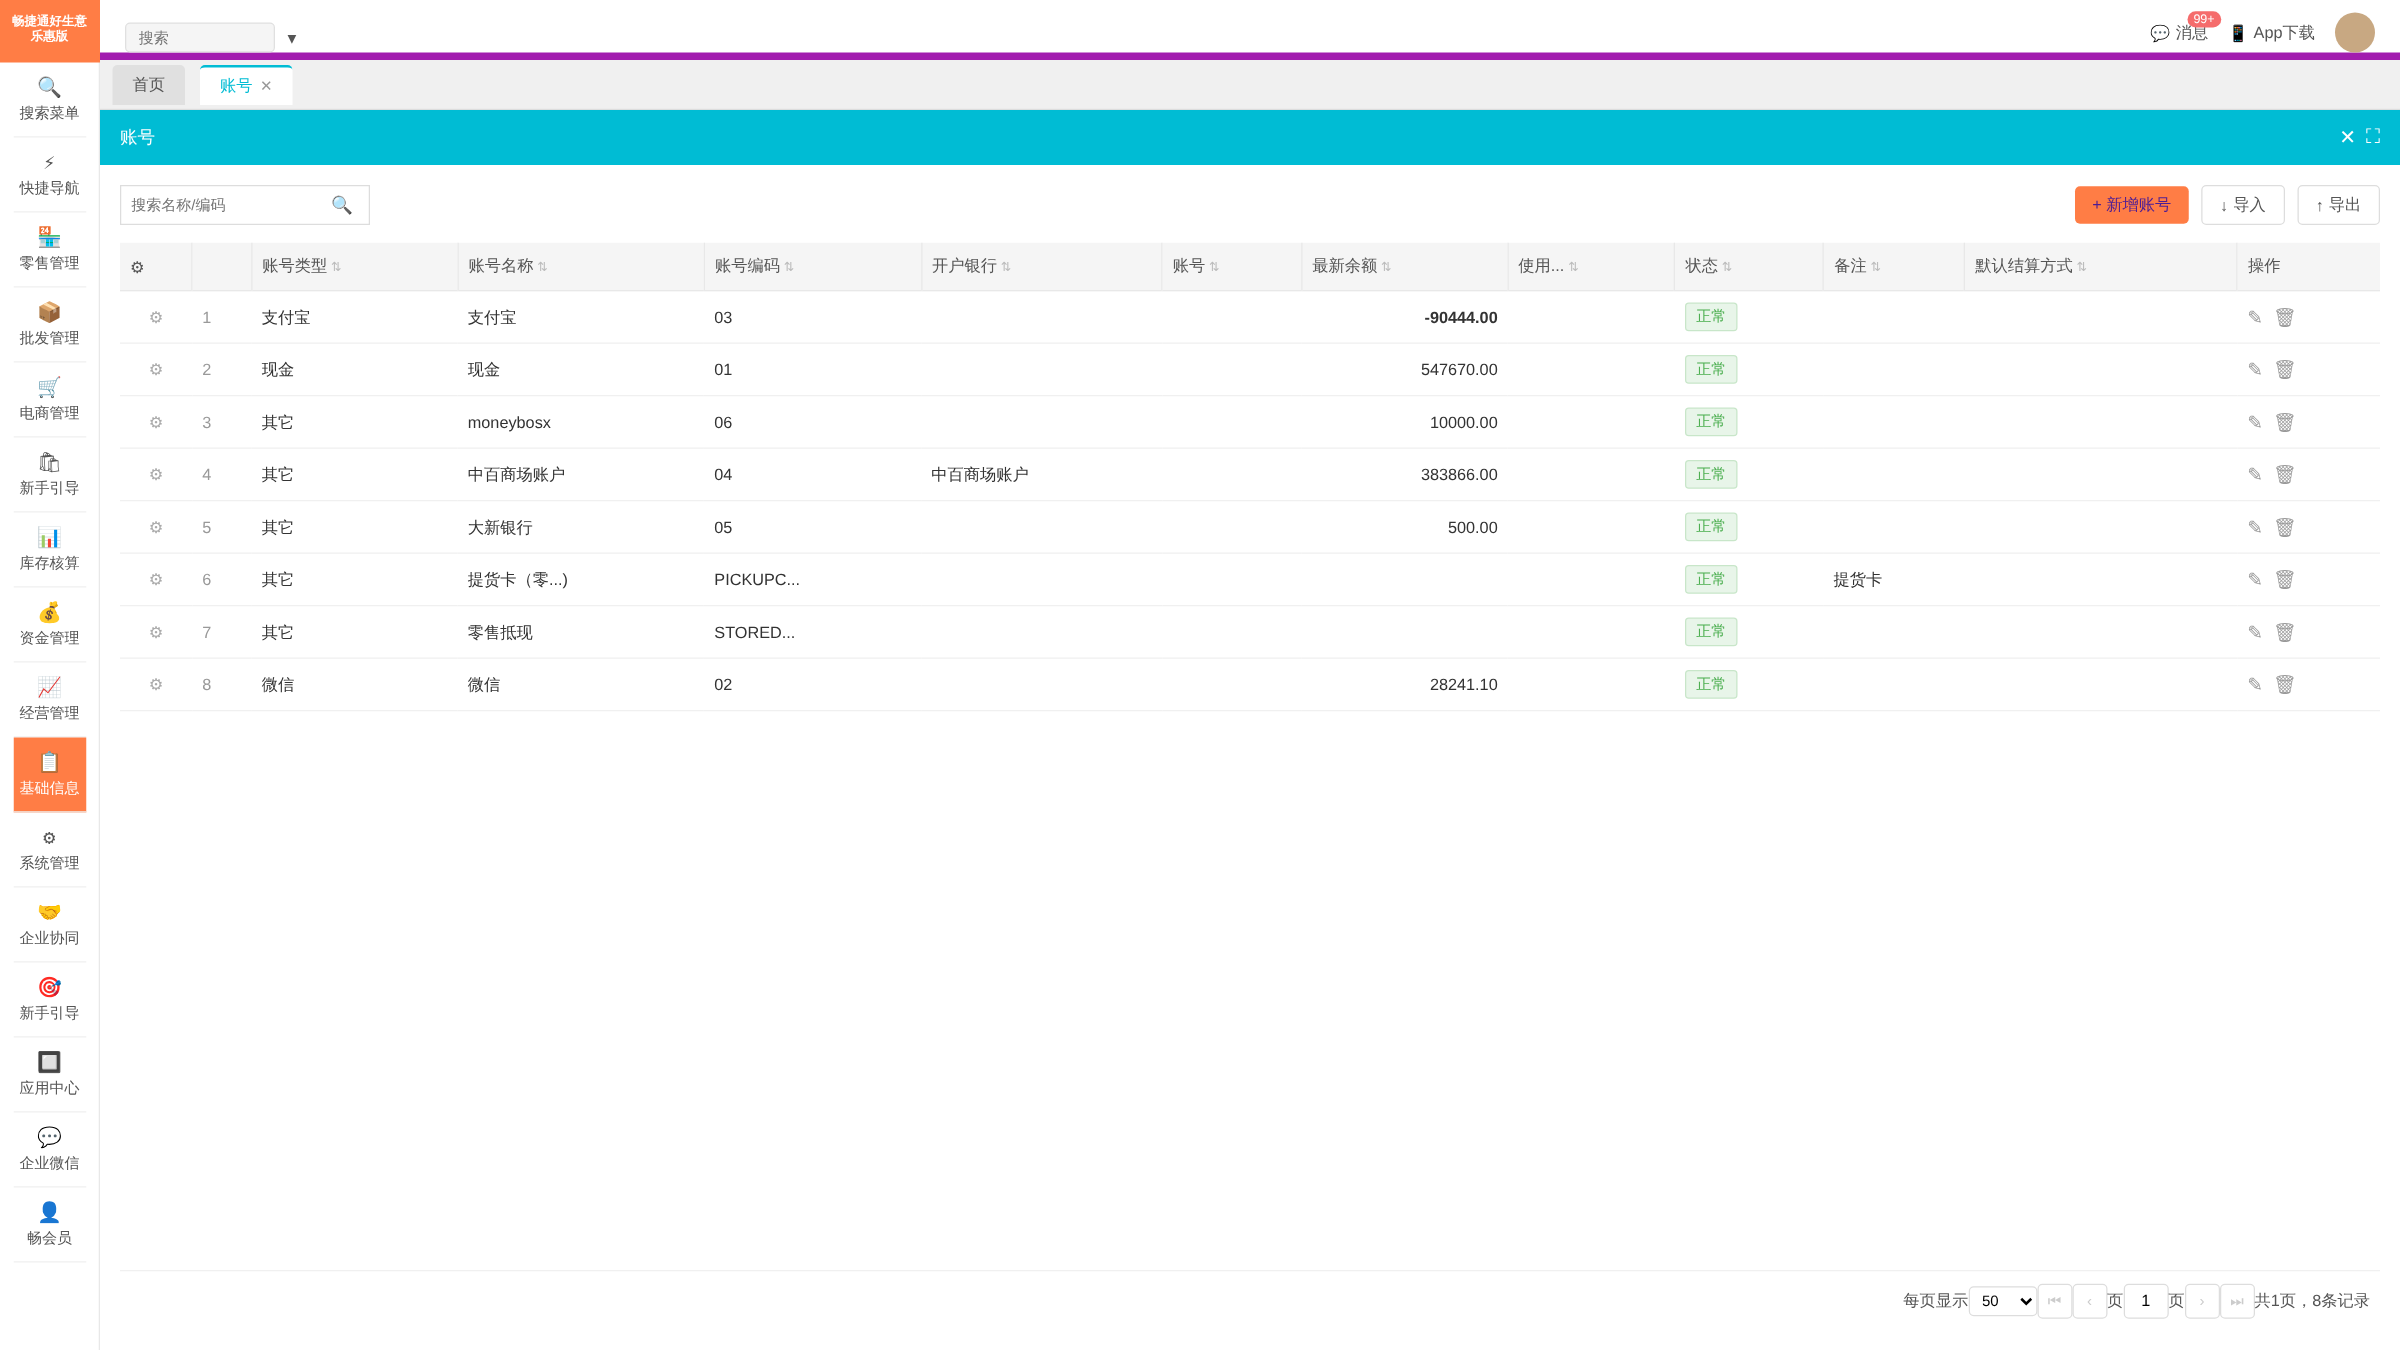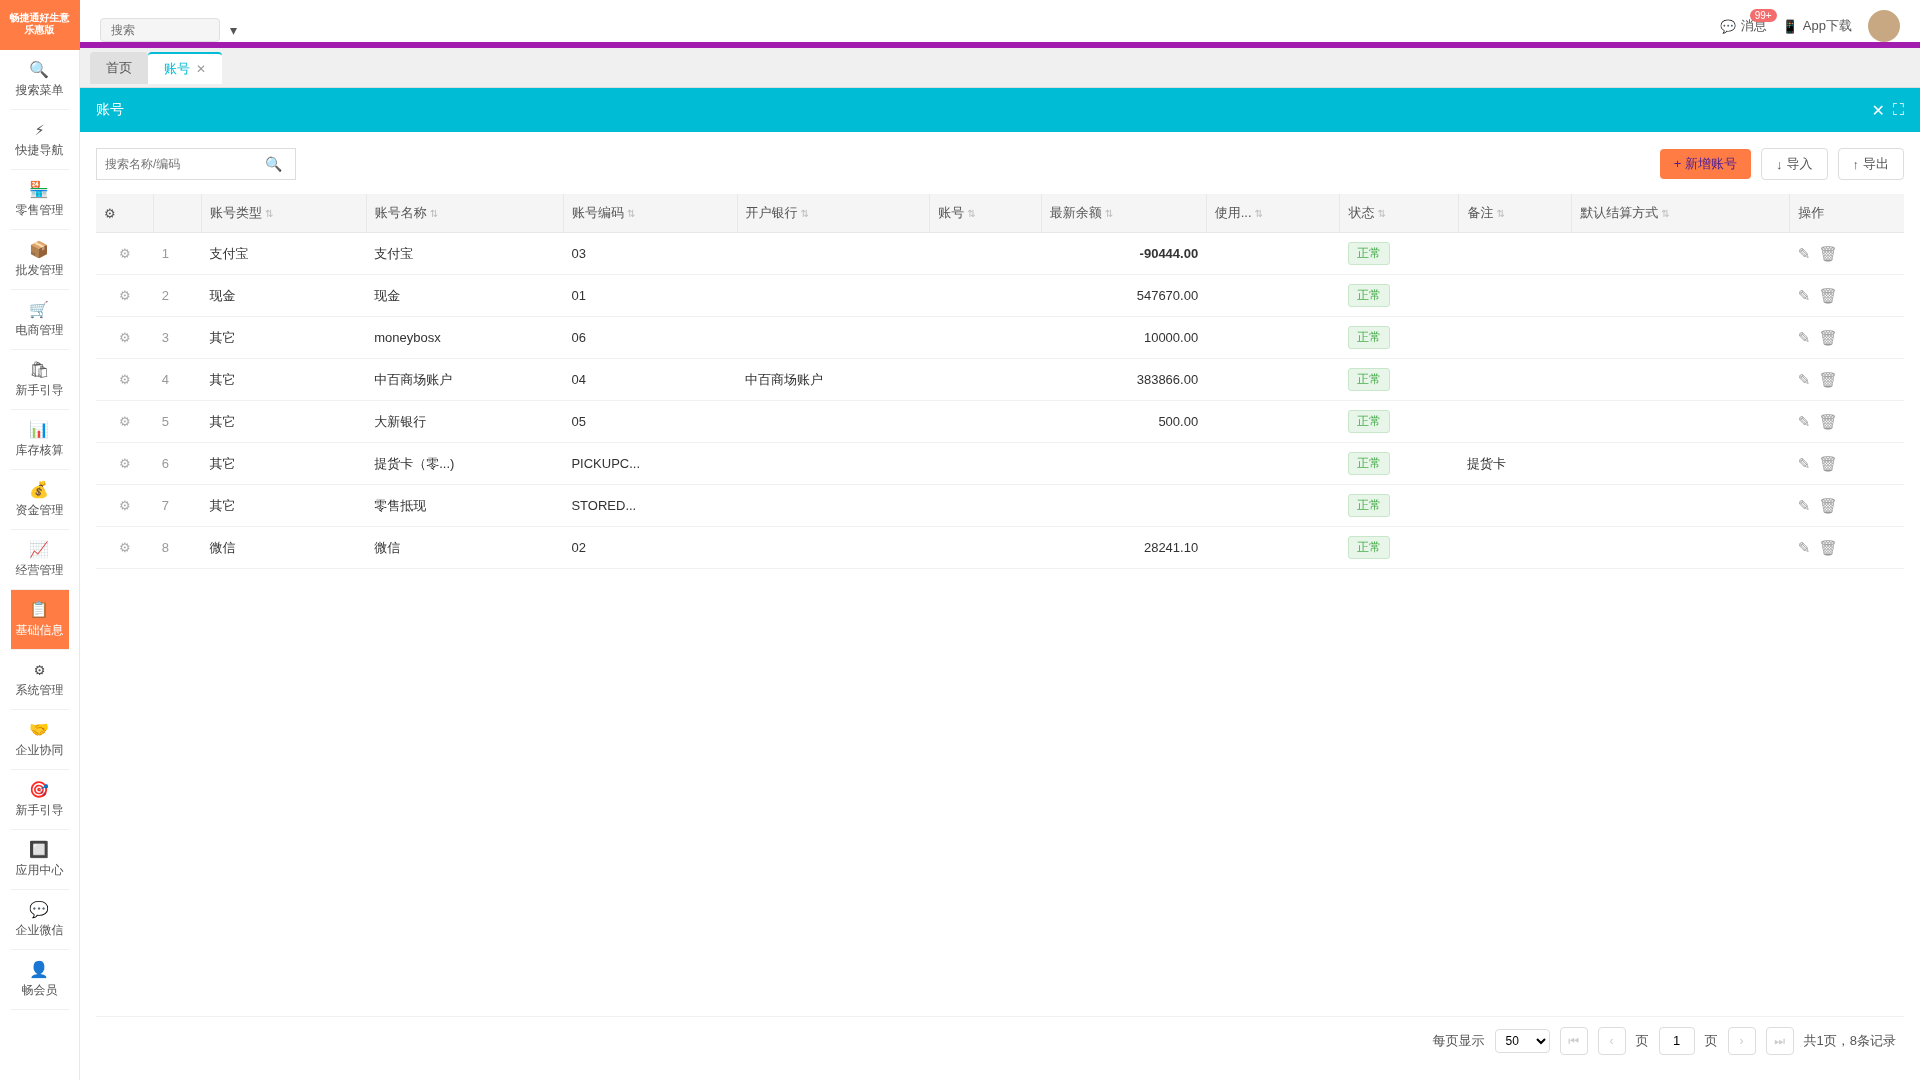--- a/index.html
+++ b/index.html
@@ -270,21 +270,20 @@
       color: #999;
       font-size: 15px;
     }
 
     
     .pagination {
       height: 48px;
       display: flex;
       align-items: center;
       justify-content: flex-end;
-      gap: 10px;
       padding: 0 8px;
       border-top: 1px solid #f0f0f0;
       flex-shrink: 0;
       font-size: 13px;
       color: #555;
     }
     .page-size-select {
       border: 1px solid #ddd;
       border-radius: 4px;
       padding: 3px 6px;
@@ -431,21 +430,21 @@
       </div>
       <div class="topbar-app">
         <span>📱</span>
         <span>App下载</span>
       </div>
       <div class="topbar-avatar" style="background:#c8a882;"></div>
     </div>
   </div>
 
   <div class="tab-bar">
-    <div id="tabs-container" style="display: flex; gap: 0;">
+    <div id="tabs-container" style="display: flex; gap: 12px;">
         <div class="tab">
           <span>首页</span>
         </div>
         <div class="tab active">
           <span>账号</span>
           <span class="tab-close">✕</span>
         </div>
       </div>
   </div>
 

